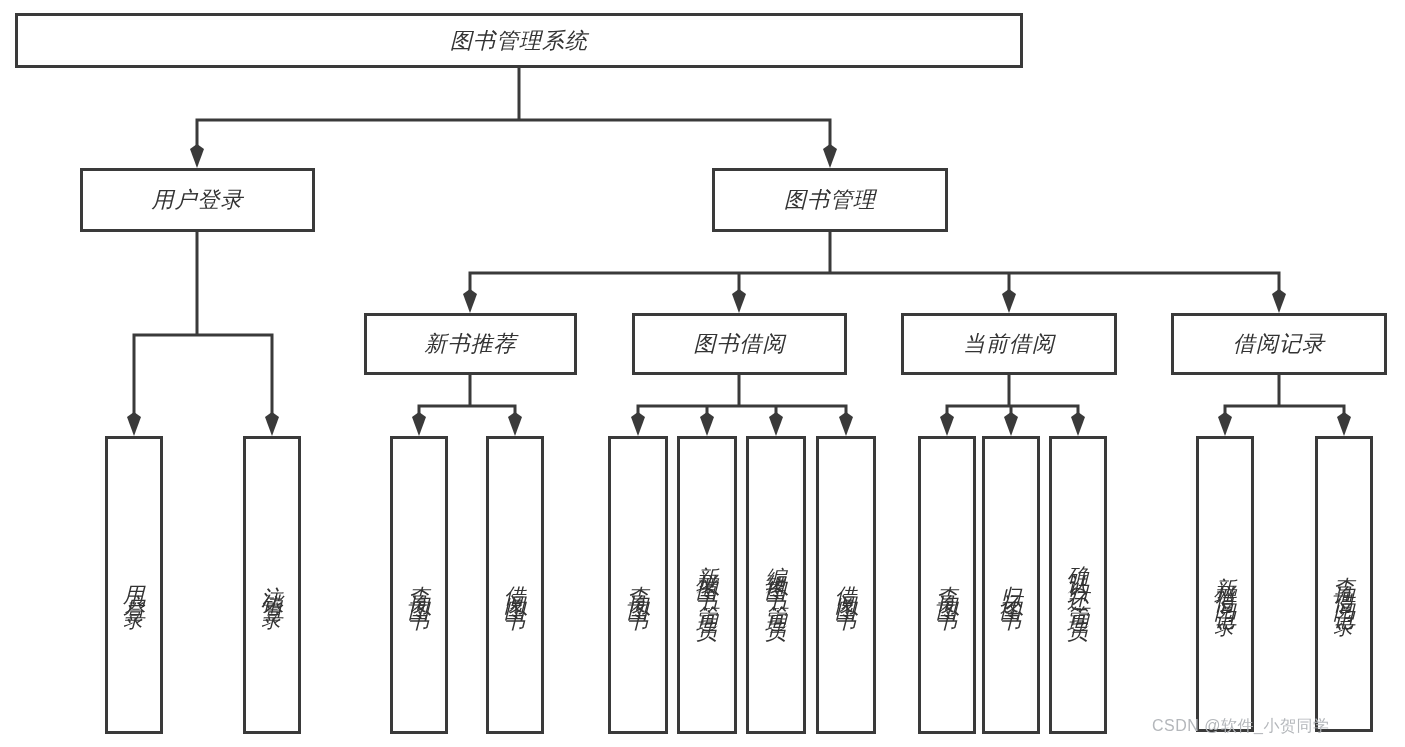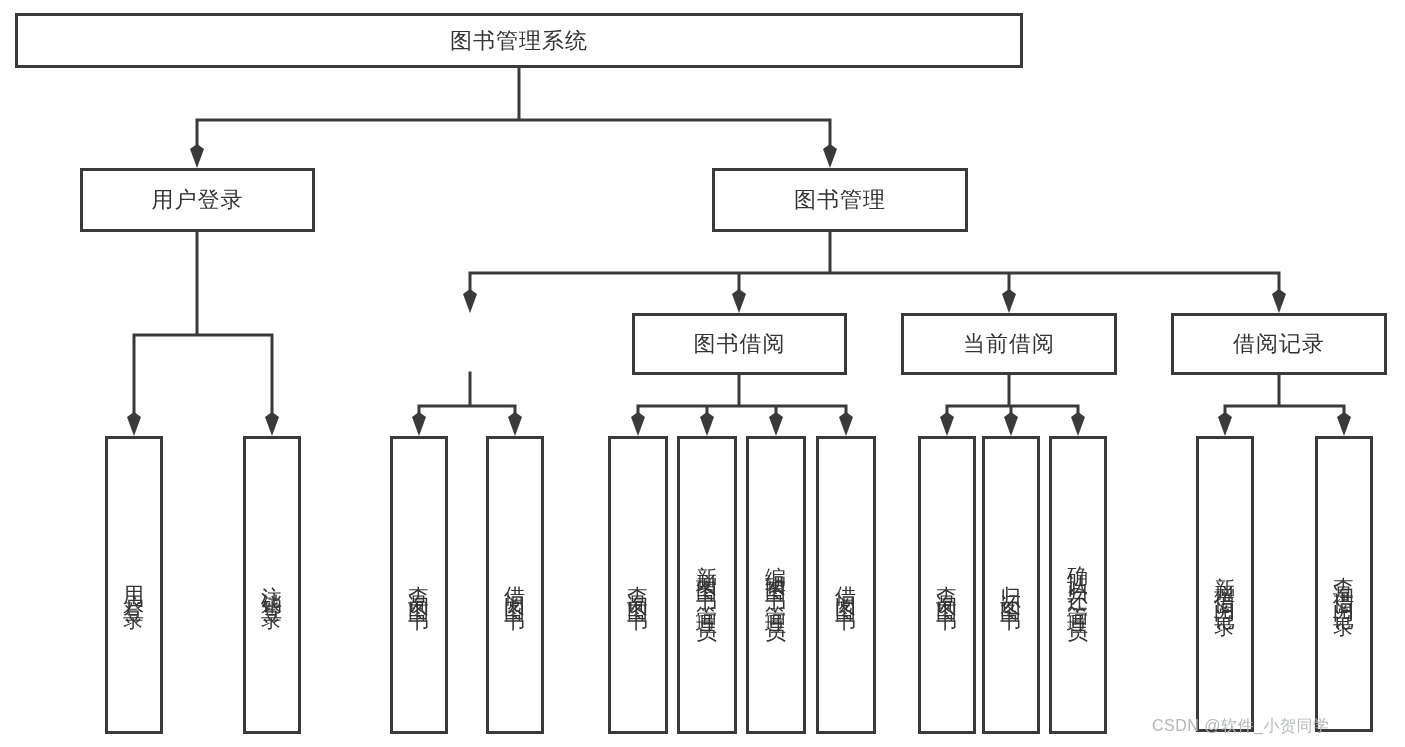--- a/index.html
+++ b/index.html
@@ -19,20 +19,21 @@
   .box {
     position: absolute;
     box-sizing: border-box;
     background: #ffffff;
     border: 3px solid #3a3a3a;
     color: #333333;
     display: flex;
     align-items: center;
     justify-content: center;
     z-index: 2;
+    font-style: italic;
   }
   .box.h {
     font-size: 22px;
     letter-spacing: 1px;
     white-space: nowrap;
   }
   .box.v {
     writing-mode: vertical-rl;
     text-orientation: mixed;
     font-size: 21px;
@@ -84,22 +85,23 @@
       <polygon points="1011,436 1004,417 1011,412 1018,417"></polygon>
       <polygon points="1078,436 1071,417 1078,412 1085,417"></polygon>
       <polygon points="1225,436 1218,417 1225,412 1232,417"></polygon>
       <polygon points="1344,436 1337,417 1344,412 1351,417"></polygon>
     </g>
   </svg>
 
   <div class="box h" style="left:15px; top:13px; width:1008px; height:55px;">图书管理系统</div>
 
   <div class="box h" style="left:80px; top:168px; width:235px; height:64px;">用户登录</div>
-  <div class="box h" style="left:712px; top:168px; width:256px; height:64px;">图书管理</div>
+  <div class="box h" style="left:712px; top:168px; width:236px; height:64px;">图书管理</div>
 
+  <div class="box h" style="left:364px; top:313px; width:213px; height:62px;">新书推荐</div>
   <div class="box h" style="left:901px; top:313px; width:216px; height:62px;">当前借阅</div>
   <div class="box h" style="left:632px; top:313px; width:215px; height:62px;">图书借阅</div>
   <div class="box h" style="left:1171px; top:313px; width:216px; height:62px;">借阅记录</div>
 
   <div class="box v" style="left:105px; top:436px; width:58px; height:298px;">用户登录</div>
   <div class="box v" style="left:243px; top:436px; width:58px; height:298px;">注销登录</div>
 
   <div class="box v" style="left:390px; top:436px; width:58px; height:298px;">查询图书</div>
   <div class="box v" style="left:486px; top:436px; width:58px; height:298px;">借阅图书</div>
 

